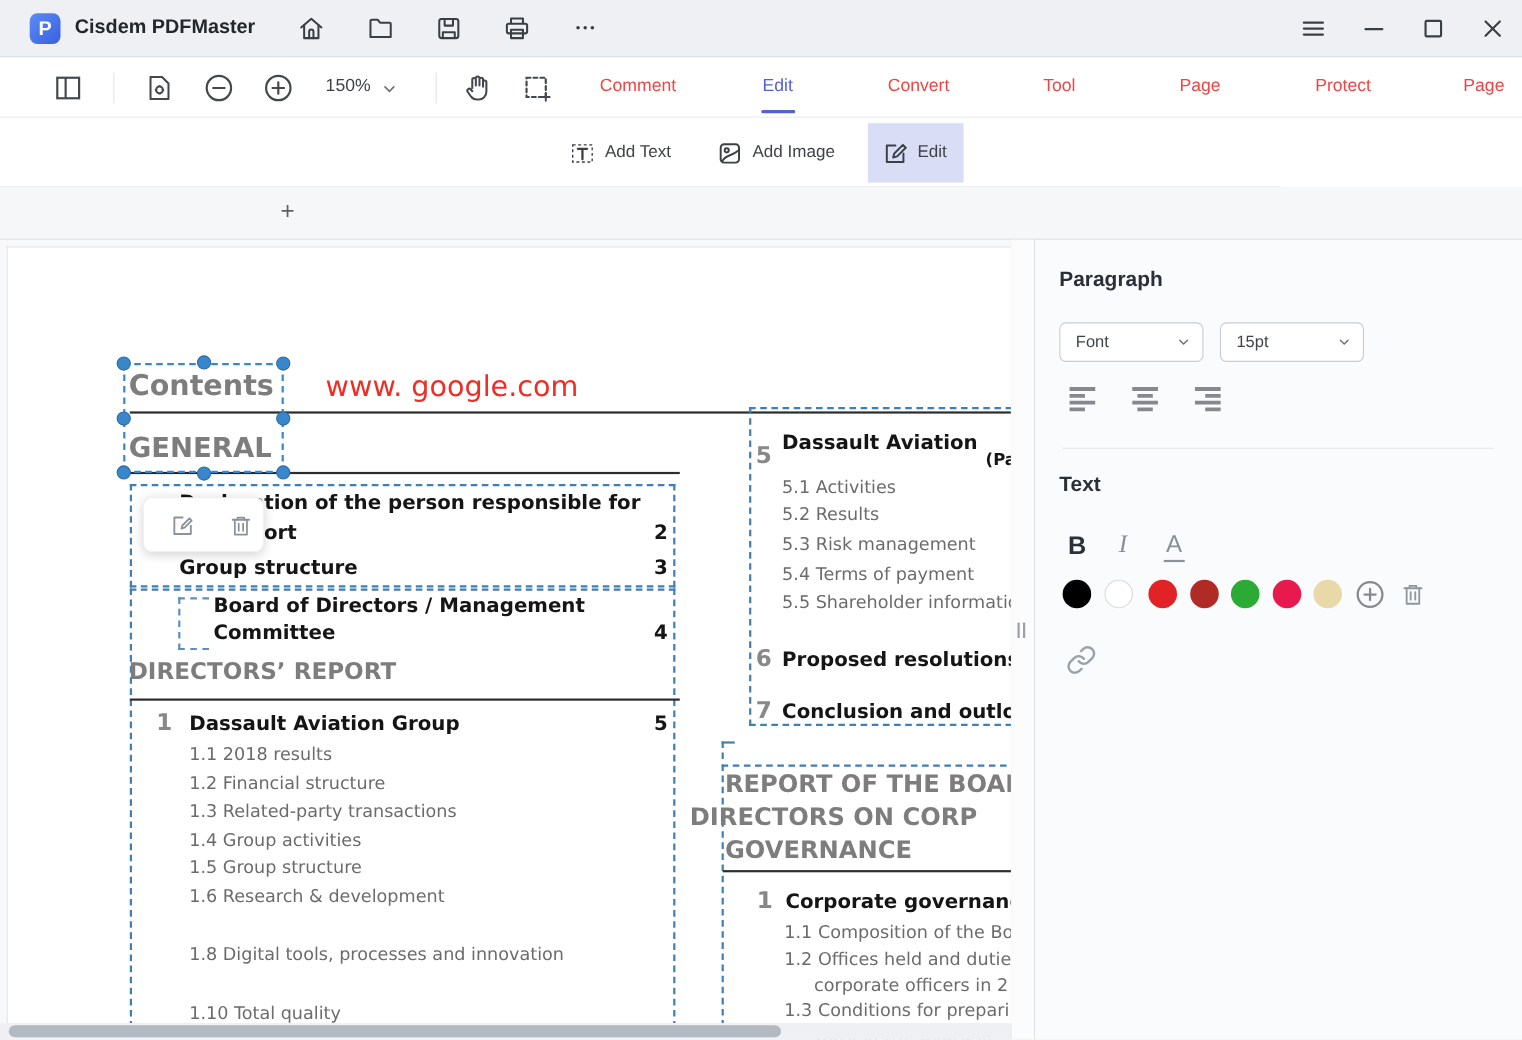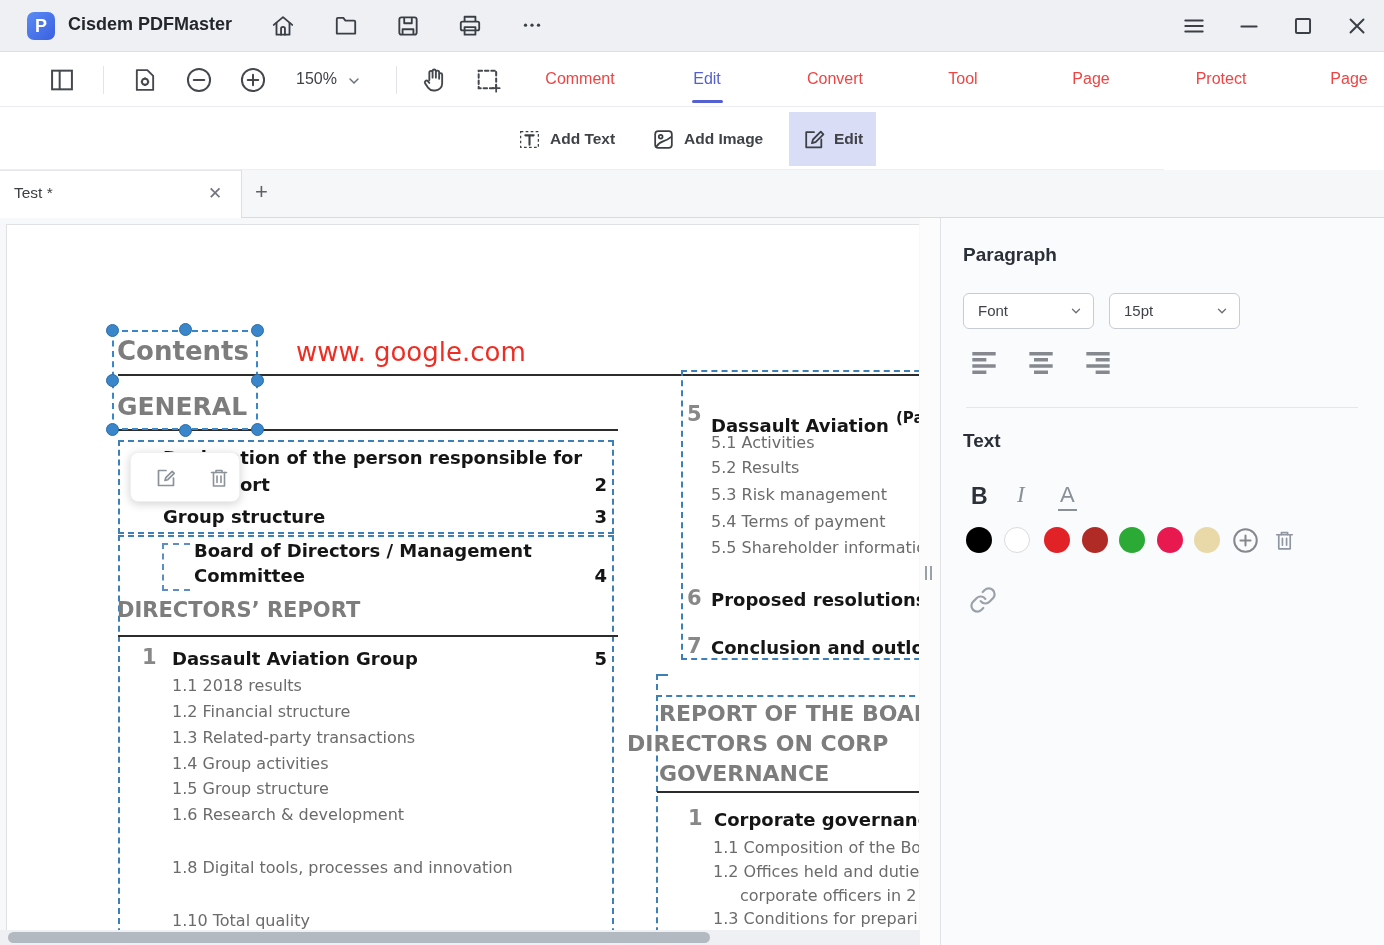--- a/index.html
+++ b/index.html
@@ -25,21 +25,21 @@
   .tool-ic { position:absolute; top:13px; width:28px; height:28px; color:#44484d; cursor:pointer; }
   .tool-ic svg { width:100%; height:100%; }
   .zoom-text { position:absolute; top:17px; font-size:16px; color:#3f4347; cursor:pointer; }
   .rib-tab { position:absolute; top:17px; transform:translateX(-50%); font-size:16px; color:#ef4444; cursor:pointer; }
   .rib-tab.active { color:#5560d2; }
   .rib-underline { position:absolute; top:47px; left:692px; width:31px; height:3px;
                    background:#5560d2; border-radius:2px; }
 
   
   .subbar { position:absolute; left:0; top:108px; width:1164px; height:62px; background:#fff;
-            border-bottom:1px solid #eceef1;font-weight:bold; }
+            border-bottom:1px solid #eceef1; }
   .sub-ic { position:absolute; width:25px; height:25px; color:#3c4044; }
   .sub-ic svg { width:100%; height:100%; }
   .sub-label { position:absolute; font-size:15.5px; color:#3f4347; }
   .edit-active { position:absolute; left:789px; top:4px; width:87px; height:54px; background:#d9ddf6; }
 
   
   .tabstrip { position:absolute; left:0; top:170px; width:1384px; height:48px; background:#f6f7f9;
               border-bottom:1px solid #d9dbdf; }
   .doc-tab { position:absolute; left:0; top:0; width:242px; height:48px; background:#fff;
              border-right:1px solid #dcdfe3; border-top:1px solid #e4e6ea; cursor:pointer; }
@@ -221,24 +221,20 @@
 
     <span class="sub-ic" style="left:801px; top:19px;">
       <svg viewBox="0 0 24 24" fill="none" stroke="currentColor" stroke-width="1.7" stroke-linejoin="round" stroke-linecap="round">
         <path d="M12.5 5 H5 V19.5 H19.5 V12"></path>
           <path d="M10.5 15.5 l1-3.5 7.5-7.5 2.5 2.5-7.5 7.5 Z"></path>
       </svg></span>
     <span class="sub-label" style="left:834px; top:22px;">Edit</span>
   </div>
 
   <div class="tabstrip">
-    <div class="doc-tab">
-      <span class="doc-tab-label">Test *</span>
-      <span class="tab-close">✕</span>
-    </div>
     <span class="new-tab">+</span>
   </div>
 
   <div class="canvas">
     <div class="page">
 
       <div class="abs doc-gray-h" style="left:110px; top:111px; font-size:26px;">Contents</div>
       <div class="abs" style="left:289px; top:112px; font-size:26px; color:#ee2e24;">www. google.com</div>
       <div class="hline" style="left:111px; top:149px; width:801px;"></div>
       <div class="abs doc-gray-h" style="left:110px; top:167px; font-size:25px;">GENERAL</div>
@@ -291,21 +287,21 @@
       <div class="abs doc-item" style="left:165px; top:477px;">1.2 Financial structure</div>
       <div class="abs doc-item" style="left:165px; top:503px;">1.3 Related-party transactions</div>
       <div class="abs doc-item" style="left:165px; top:529px;">1.4 Group activities</div>
       <div class="abs doc-item" style="left:165px; top:554px;">1.5 Group structure</div>
       <div class="abs doc-item" style="left:165px; top:580px;">1.6 Research &amp; development</div>
       <div class="abs doc-item" style="left:165px; top:633px;">1.8 Digital tools, processes and innovation</div>
       <div class="abs doc-item" style="left:165px; top:686px;">1.10 Total quality</div>
 
       <div class="dashed-box" style="left:674px; top:145px; width:300px; height:290px;"></div>
       <div class="abs doc-num" style="left:680px; top:177px;">5</div>
-      <div class="abs doc-bold" style="left:704px; top:190px;">Dassault Aviation</div>
+      <div class="abs doc-bold" style="left:704px; top:167px;">Dassault Aviation</div>
       <div class="abs doc-bold" style="left:889px; top:184px; font-size:15px;">(Pa</div>
       <div class="abs doc-item" style="left:704px; top:208px;">5.1 Activities</div>
       <div class="abs doc-item" style="left:704px; top:233px;">5.2 Results</div>
       <div class="abs doc-item" style="left:704px; top:260px;">5.3 Risk management</div>
       <div class="abs doc-item" style="left:704px; top:287px;">5.4 Terms of payment</div>
       <div class="abs doc-item" style="left:704px; top:313px;">5.5 Shareholder informatio</div>
       <div class="abs doc-num" style="left:680px; top:361px;">6</div>
       <div class="abs doc-bold" style="left:704px; top:364px;">Proposed resolutions</div>
       <div class="abs doc-num" style="left:680px; top:409px;">7</div>
       <div class="abs doc-bold" style="left:704px; top:412px;">Conclusion and outlo</div>

